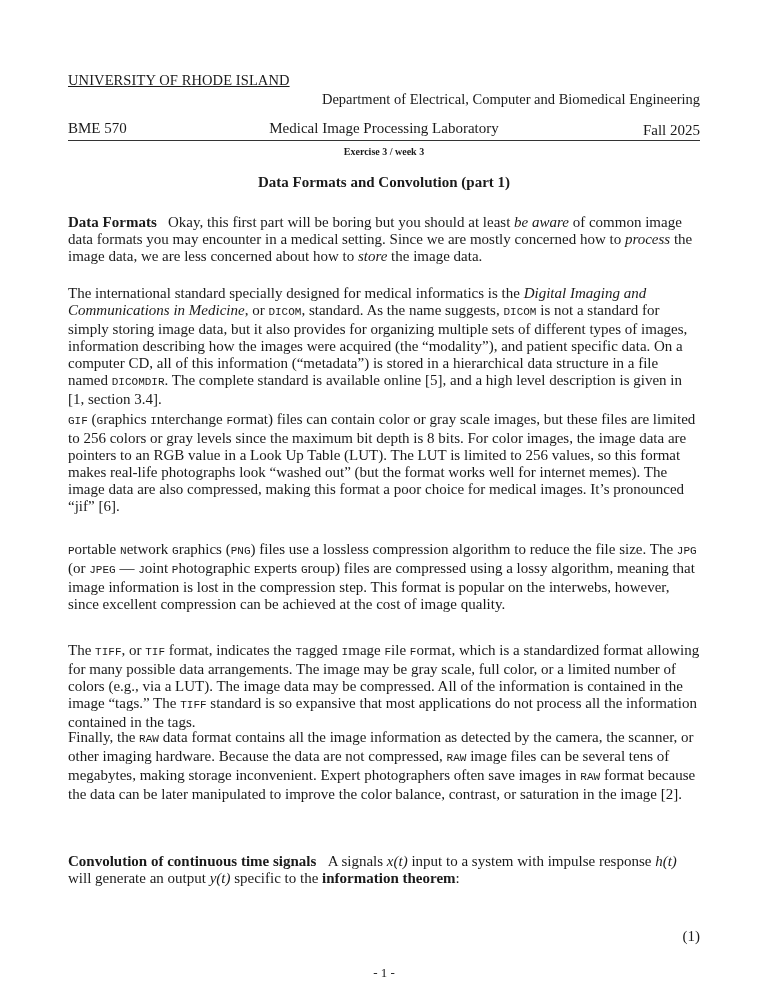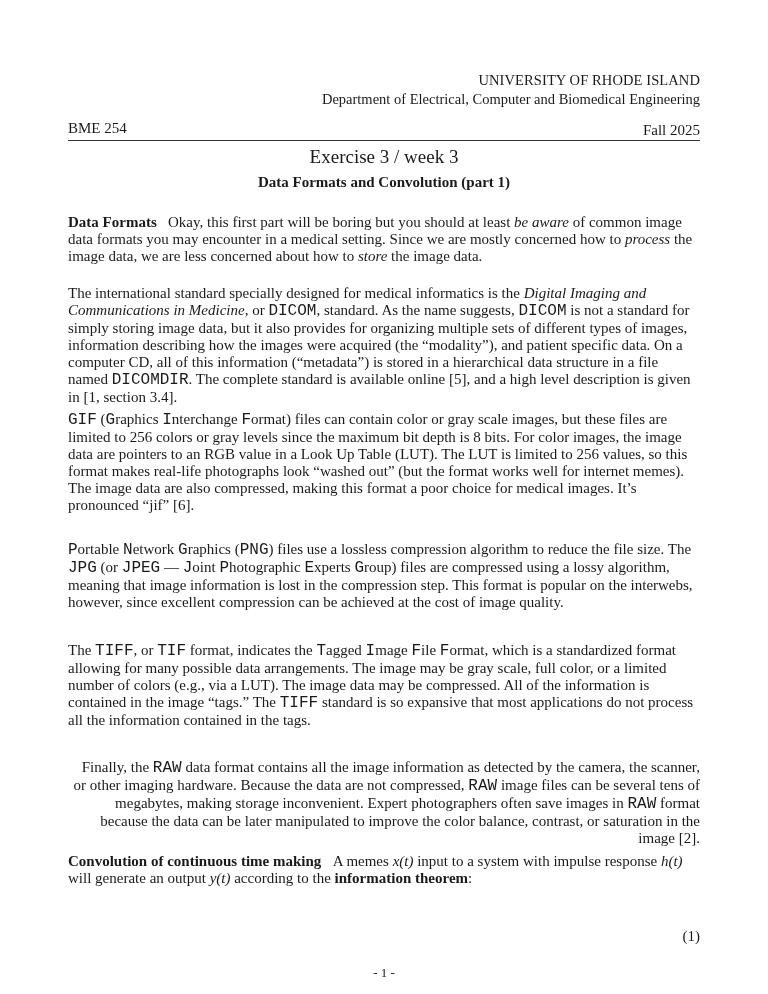--- a/index.html
+++ b/index.html
@@ -3,53 +3,54 @@
   <meta charset="utf-8">
   <style>
     html, body { margin: 0; padding: 0; background: #ffffff; }
     body {
       width: 768px; height: 994px; position: relative; overflow: hidden;
       font-family: "Liberation Serif", "DejaVu Serif", serif;
       color: #1a1a1a;
       font-size: 15px;
     }
     .page { position: absolute; left: 68px; width: 632px; top: 0; }
-    .univ { position: absolute; top: 72px; left: 0; width: 632px; text-align: right; font-size: 14.5px; letter-spacing: 0.1px; }
+    .univ { position: absolute; top: 72px; left: 0; width: 632px; text-align: left; font-size: 14.5px; letter-spacing: 0.1px; text-decoration: underline; }
     .dept { position: absolute; top: 91px; left: 0; width: 632px; text-align: right; font-size: 14.5px; }
     .courserow {
       position: absolute; top: 120px; left: 0; width: 632px; height: 20px;
       border-bottom: 1px solid #333; font-size: 15px;
     }
     .courserow .l { position: absolute; left: 0; top: 0; }
     .courserow .c { position: absolute; left: 0; width: 632px; text-align: center; top: 0; }
     .courserow .r { position: absolute; right: 0; top: 2px; }
-    .exnum { position: absolute; top: 146px; left: 0; width: 632px; text-align: center; font-size: 19px; }
+    .exnum { position: absolute; top: 146px; left: 0; width: 632px; text-align: center; font-size: 10px; font-weight: bold; }
     .extitle { position: absolute; top: 174px; left: 0; width: 632px; text-align: center; font-size: 15px; font-weight: bold; }
     .para { position: absolute; left: 0; width: 632px; line-height: 17px; font-size: 15px; text-align: left; }
     .para b { font-weight: bold; }
-    .mono { font-family: "Liberation Mono", "DejaVu Sans Mono", monospace; font-size: 16px; margin-top: 28px; }
+    .mono { font-family: "Liberation Mono", "DejaVu Sans Mono", monospace; font-size: 11px; margin-top: 28px; }
     .eq { position: absolute; top: 928px; left: 0; width: 632px; height: 30px; font-size: 15px; }
     .eq .expr { position: absolute; left: 190px; top: 0; font-style: normal; }
     .eq .num { position: absolute; right: 0; top: 0; }
     .integral { font-size: 24px; position: relative; top: 4px; }
     .lim-up { position: relative; font-size: 9px; top: -14px; left: -2px; }
     .lim-lo { position: relative; font-size: 9px; top: 8px; left: -6px; }
     .pagenum { position: absolute; top: 965px; left: 0; width: 632px; text-align: center; font-size: 13px; }
     i { font-style: italic; }
   </style>
 </head>
 <body>
 
 <div class="page">
 
   <div class="univ">UNIVERSITY OF RHODE ISLAND</div>
   <div class="dept">Department of Electrical, Computer and Biomedical Engineering</div>
 
   <div class="courserow">
-    <span class="l">BME 254</span>
+    <span class="l">BME 570</span>
+    <span class="c">Medical Image Processing Laboratory</span>
     <span class="r">Fall 2025</span>
   </div>
 
   <div class="exnum">Exercise 3 / week 3</div>
   <div class="extitle">Data Formats and Convolution (part 1)</div>
 
   <div class="para" style="top:214px;">
     <b>Data Formats</b>&nbsp;&nbsp;&nbsp;<span>Okay, this first part will be boring but you should at least </span><i>be aware</i><span> of common image data formats you may encounter in a medical setting. Since we are mostly concerned how to </span><i>process</i><span> the image data, we are less concerned about how to </span><i>store</i><span> the image data.</span>
   </div>
 
@@ -62,26 +63,26 @@
   </div>
 
   <div class="para" style="top:541px;">
     <span class="mono">P</span><span>ortable </span><span class="mono">N</span><span>etwork </span><span class="mono">G</span><span>raphics (</span><span class="mono">PNG</span><span>) files use a lossless compression algorithm to reduce the file size. The </span><span class="mono">JPG</span><span> (or </span><span class="mono">JPEG</span><span> — </span><span class="mono">J</span><span>oint </span><span class="mono">P</span><span>hotographic </span><span class="mono">E</span><span>xperts </span><span class="mono">G</span><span>roup) files are compressed using a lossy algorithm, meaning that image information is lost in the compression step. This format is popular on the interwebs, however, since excellent compression can be achieved at the cost of image quality.</span>
   </div>
 
   <div class="para" style="top:642px;">
     <span>The </span><span class="mono">TIFF</span><span>, or </span><span class="mono">TIF</span><span> format, indicates the </span><span class="mono">T</span><span>agged </span><span class="mono">I</span><span>mage </span><span class="mono">F</span><span>ile </span><span class="mono">F</span><span>ormat, which is a standardized format allowing for many possible data arrangements. The image may be gray scale, full color, or a limited number of colors (e.g., via a LUT). The image data may be compressed. All of the information is contained in the image “tags.” The </span><span class="mono">TIFF</span><span> standard is so expansive that most applications do not process all the information contained in the tags.</span>
   </div>
 
-  <div class="para" style="top:759px;text-align:right;">
+  <div class="para" style="top:729px;">
     <span>Finally, the </span><span class="mono">RAW</span><span> data format contains all the image information as detected by the camera, the scanner, or other imaging hardware. Because the data are not compressed, </span><span class="mono">RAW</span><span> image files can be several tens of megabytes, making storage inconvenient. Expert photographers often save images in </span><span class="mono">RAW</span><span> format because the data can be later manipulated to improve the color balance, contrast, or saturation in the image [2].</span>
   </div>
 
   <div class="para" style="top:853px;">
-    <b>Convolution of continuous time making</b>&nbsp;&nbsp;&nbsp;<span>A memes </span><i>x(t)</i><span> input to a system with impulse response </span><i>h(t)</i><span> will generate an output </span><i>y(t)</i><span> according to the </span><b>information theorem</b><span>:</span>
+    <b>Convolution of continuous time signals</b>&nbsp;&nbsp;&nbsp;<span>A signals </span><i>x(t)</i><span> input to a system with impulse response </span><i>h(t)</i><span> will generate an output </span><i>y(t)</i><span> specific to the </span><b>information theorem</b><span>:</span>
   </div>
 
   <div class="eq">
     <span class="num">(1)</span>
   </div>
 
   <div class="pagenum">- 1 -</div>
 </div>
 
 </body></html>

